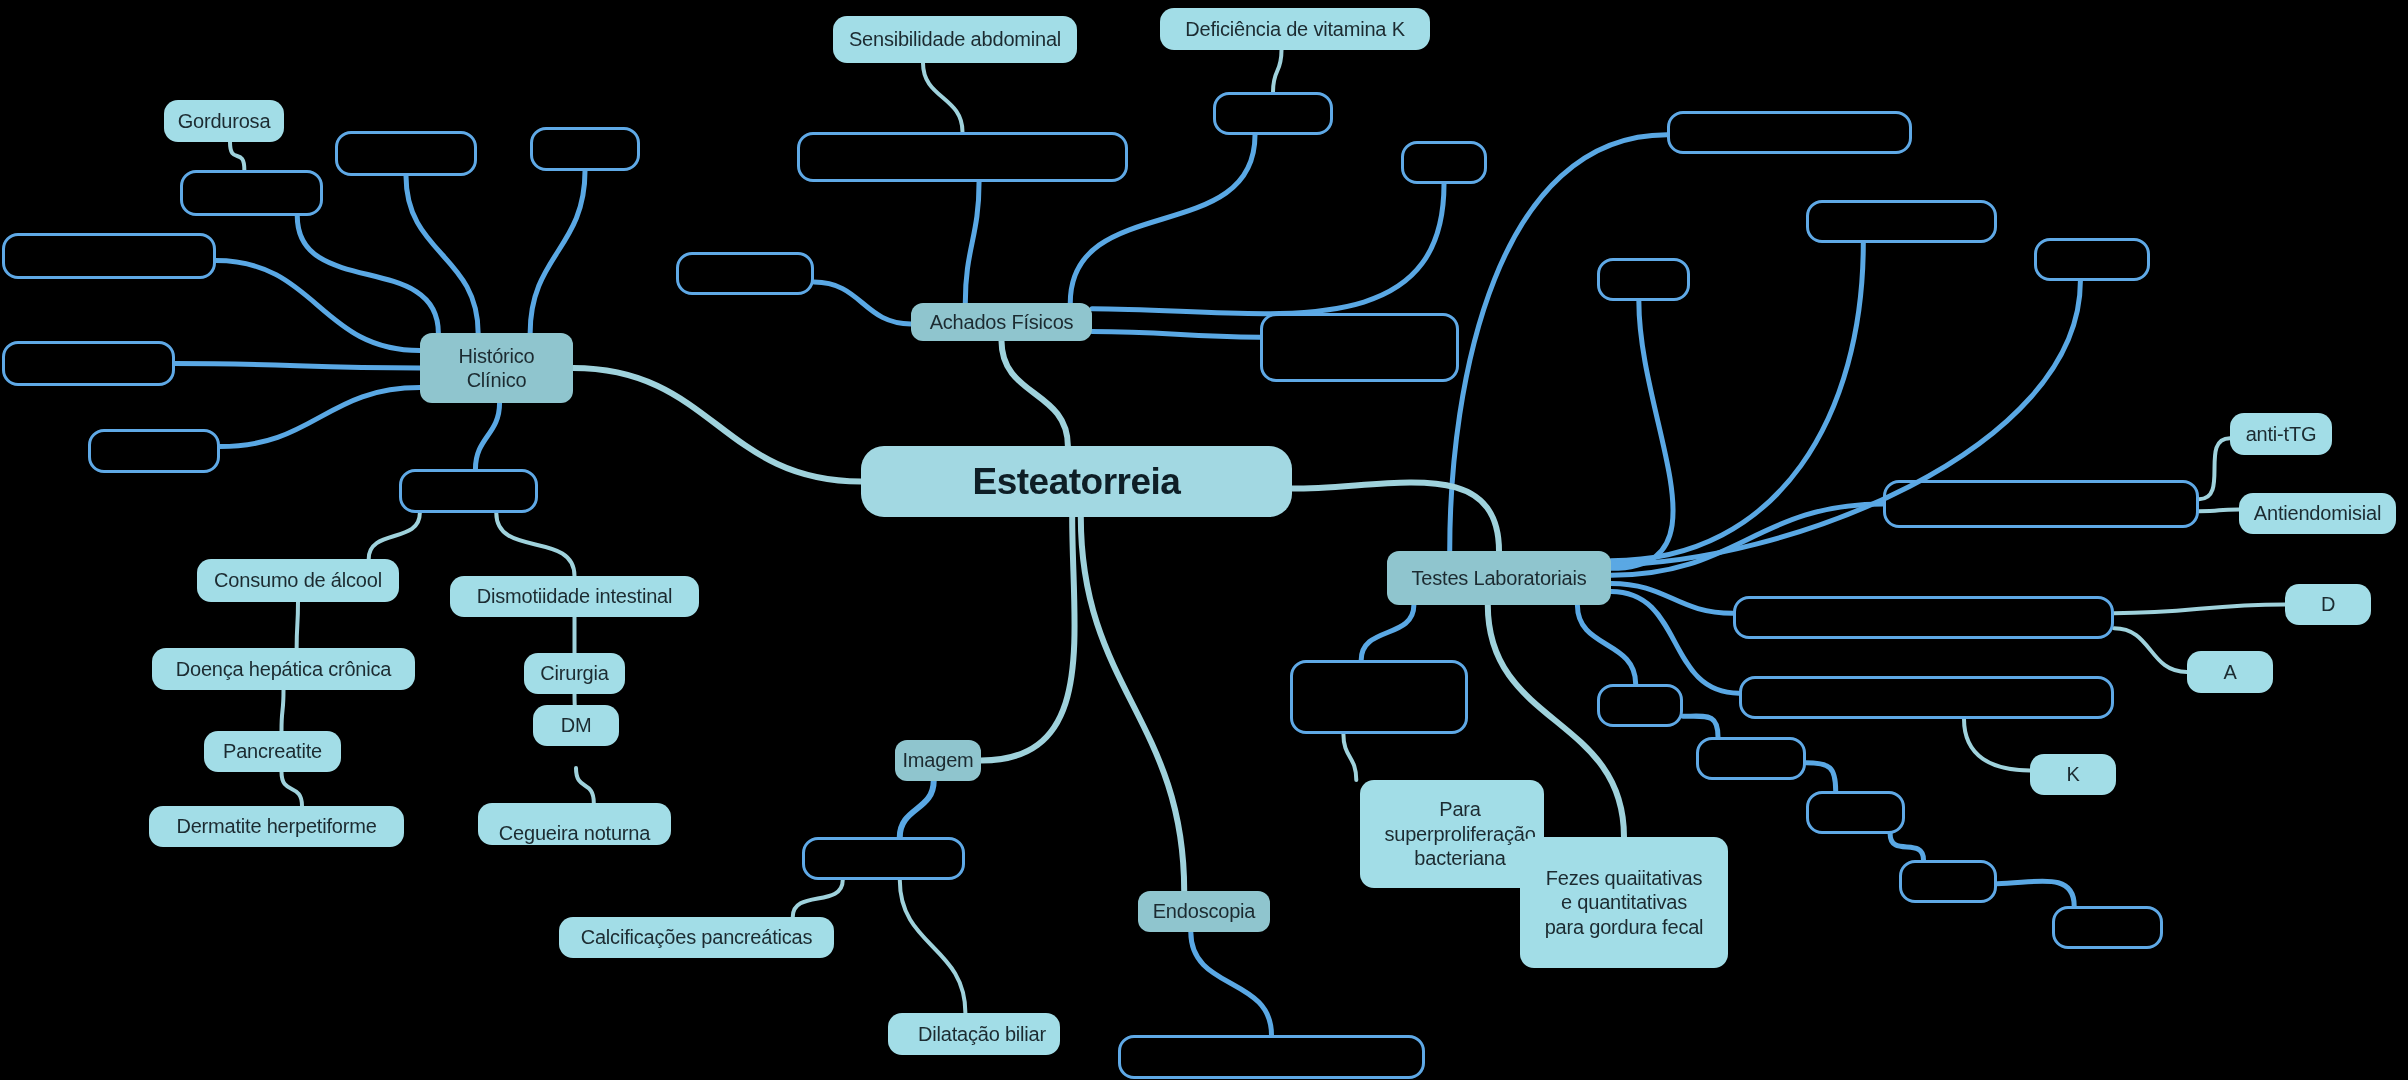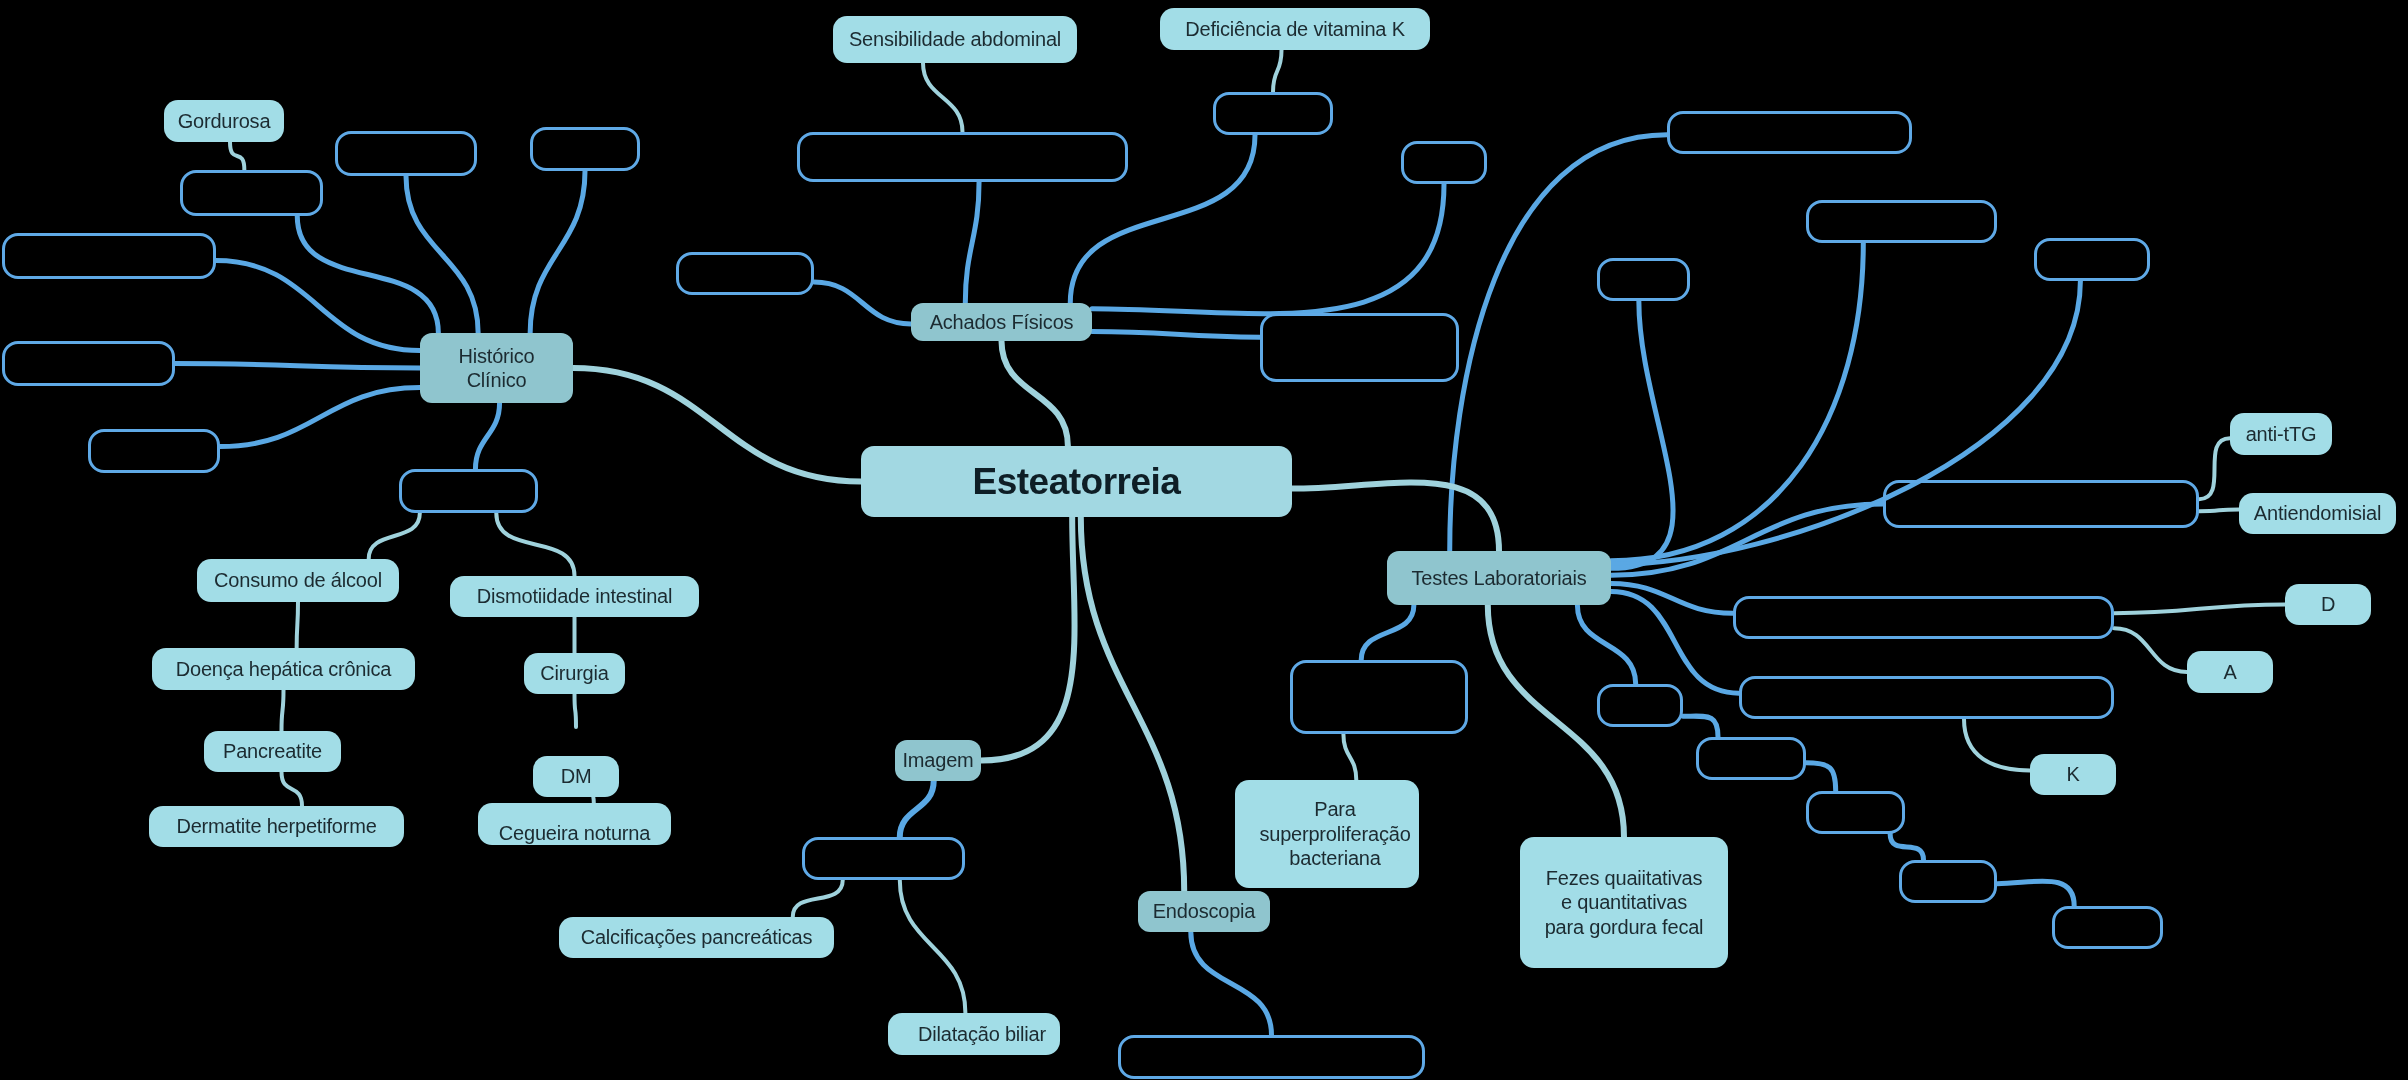--- a/index.html
+++ b/index.html
@@ -20,21 +20,21 @@
   .node.leaf{
     background:var(--leaf-fill);color:var(--text);
     border-radius:14px;font-size:20px;font-weight:400;
   }
   .node.branch{
     background:var(--branch-fill);color:var(--text);
     border-radius:12px;font-size:20px;font-weight:400;
   }
   .node.central{
     background:var(--central-fill);color:#0e1e26;
-    border-radius:13px;font-size:37px;font-weight:700;letter-spacing:-0.5px;
+    border-radius:23px;font-size:37px;font-weight:700;letter-spacing:-0.5px;
   }
   .node.empty{
     background:transparent;
     border:3px solid var(--empty-border);
     border-radius:16px;
   }
 </style>
 </head>
 <body>
 
@@ -104,39 +104,39 @@
     <div class="node empty" style="left: 2px; top: 233px; width: 214px; height: 46px;"></div>
     <div class="node empty" style="left: 2px; top: 341px; width: 173px; height: 45px;"></div>
     <div class="node empty" style="left: 88px; top: 429px; width: 132px; height: 44px;"></div>
     <div class="node empty" style="left: 399px; top: 469px; width: 139px; height: 44px;"></div>
     <div class="node leaf" style="left: 197px; top: 559px; width: 202px; height: 43px;"><span>Consumo de álcool</span></div>
     <div class="node leaf" style="left: 152px; top: 648px; width: 263px; height: 42px;"><span>Doença hepática crônica</span></div>
     <div class="node leaf" style="left: 204px; top: 731px; width: 137px; height: 41px;"><span>Pancreatite</span></div>
     <div class="node leaf" style="left: 149px; top: 806px; width: 255px; height: 41px;"><span>Dermatite herpetiforme</span></div>
     <div class="node leaf" style="left: 450px; top: 576px; width: 249px; height: 41px;"><span>Dismotiidade intestinal</span></div>
     <div class="node leaf" style="left: 524px; top: 653px; width: 101px; height: 41px;"><span>Cirurgia</span></div>
-    <div class="node leaf" style="left: 533px; top: 756px; width: 86px; height: 41px;"><span>DM</span></div>
+    <div class="node leaf" style="left: 533px; top: 705px; width: 86px; height: 41px;"><span>DM</span></div>
     <div class="node leaf" style="left: 478px; top: 803px; width: 193px; height: 42px; align-items: flex-end;"><span>Cegueira noturna</span></div>
     <div class="node branch" style="left: 911px; top: 303px; width: 181px; height: 38px;"><span>Achados Físicos</span></div>
     <div class="node leaf" style="left: 833px; top: 16px; width: 244px; height: 47px;"><span>Sensibilidade abdominal</span></div>
     <div class="node leaf" style="left: 1160px; top: 8px; width: 270px; height: 42px;"><span>Deficiência de vitamina K</span></div>
     <div class="node empty" style="left: 797px; top: 132px; width: 331px; height: 50px;"></div>
     <div class="node empty" style="left: 1213px; top: 92px; width: 120px; height: 43px;"></div>
     <div class="node empty" style="left: 1401px; top: 141px; width: 86px; height: 43px;"></div>
     <div class="node empty" style="left: 676px; top: 252px; width: 138px; height: 43px;"></div>
     <div class="node empty" style="left: 1260px; top: 313px; width: 199px; height: 69px;"></div>
     <div class="node branch" style="left: 895px; top: 740px; width: 86px; height: 41px;"><span>Imagem</span></div>
     <div class="node empty" style="left: 802px; top: 837px; width: 163px; height: 43px;"></div>
     <div class="node leaf" style="left: 559px; top: 917px; width: 275px; height: 41px;"><span>Calcificações pancreáticas</span></div>
     <div class="node leaf" style="left: 888px; top: 1013px; width: 172px; height: 42px; padding-left: 16px;"><span>Dilatação biliar</span></div>
     <div class="node branch" style="left: 1138px; top: 891px; width: 132px; height: 41px;"><span>Endoscopia</span></div>
     <div class="node empty" style="left: 1118px; top: 1035px; width: 307px; height: 44px;"></div>
     <div class="node branch" style="left: 1387px; top: 551px; width: 224px; height: 54px;"><span>Testes Laboratoriais</span></div>
     <div class="node empty" style="left: 1290px; top: 660px; width: 178px; height: 74px;"></div>
-    <div class="node leaf" style="left: 1235px; top: 780px; width: 184px; height: 108px; padding-left: 16px;"><span>Para
+    <div class="node leaf" style="left: 1360px; top: 780px; width: 184px; height: 108px; padding-left: 16px;"><span>Para
 superproliferação
 bacteriana</span></div>
     <div class="node leaf" style="left: 1520px; top: 837px; width: 208px; height: 131px;"><span>Fezes quaiitativas
 e quantitativas
 para gordura fecal</span></div>
     <div class="node empty" style="left: 1667px; top: 111px; width: 245px; height: 43px;"></div>
     <div class="node empty" style="left: 1806px; top: 200px; width: 191px; height: 43px;"></div>
     <div class="node empty" style="left: 2034px; top: 238px; width: 116px; height: 43px;"></div>
     <div class="node empty" style="left: 1597px; top: 258px; width: 93px; height: 43px;"></div>
     <div class="node empty" style="left: 1883px; top: 480px; width: 316px; height: 48px;"></div>

